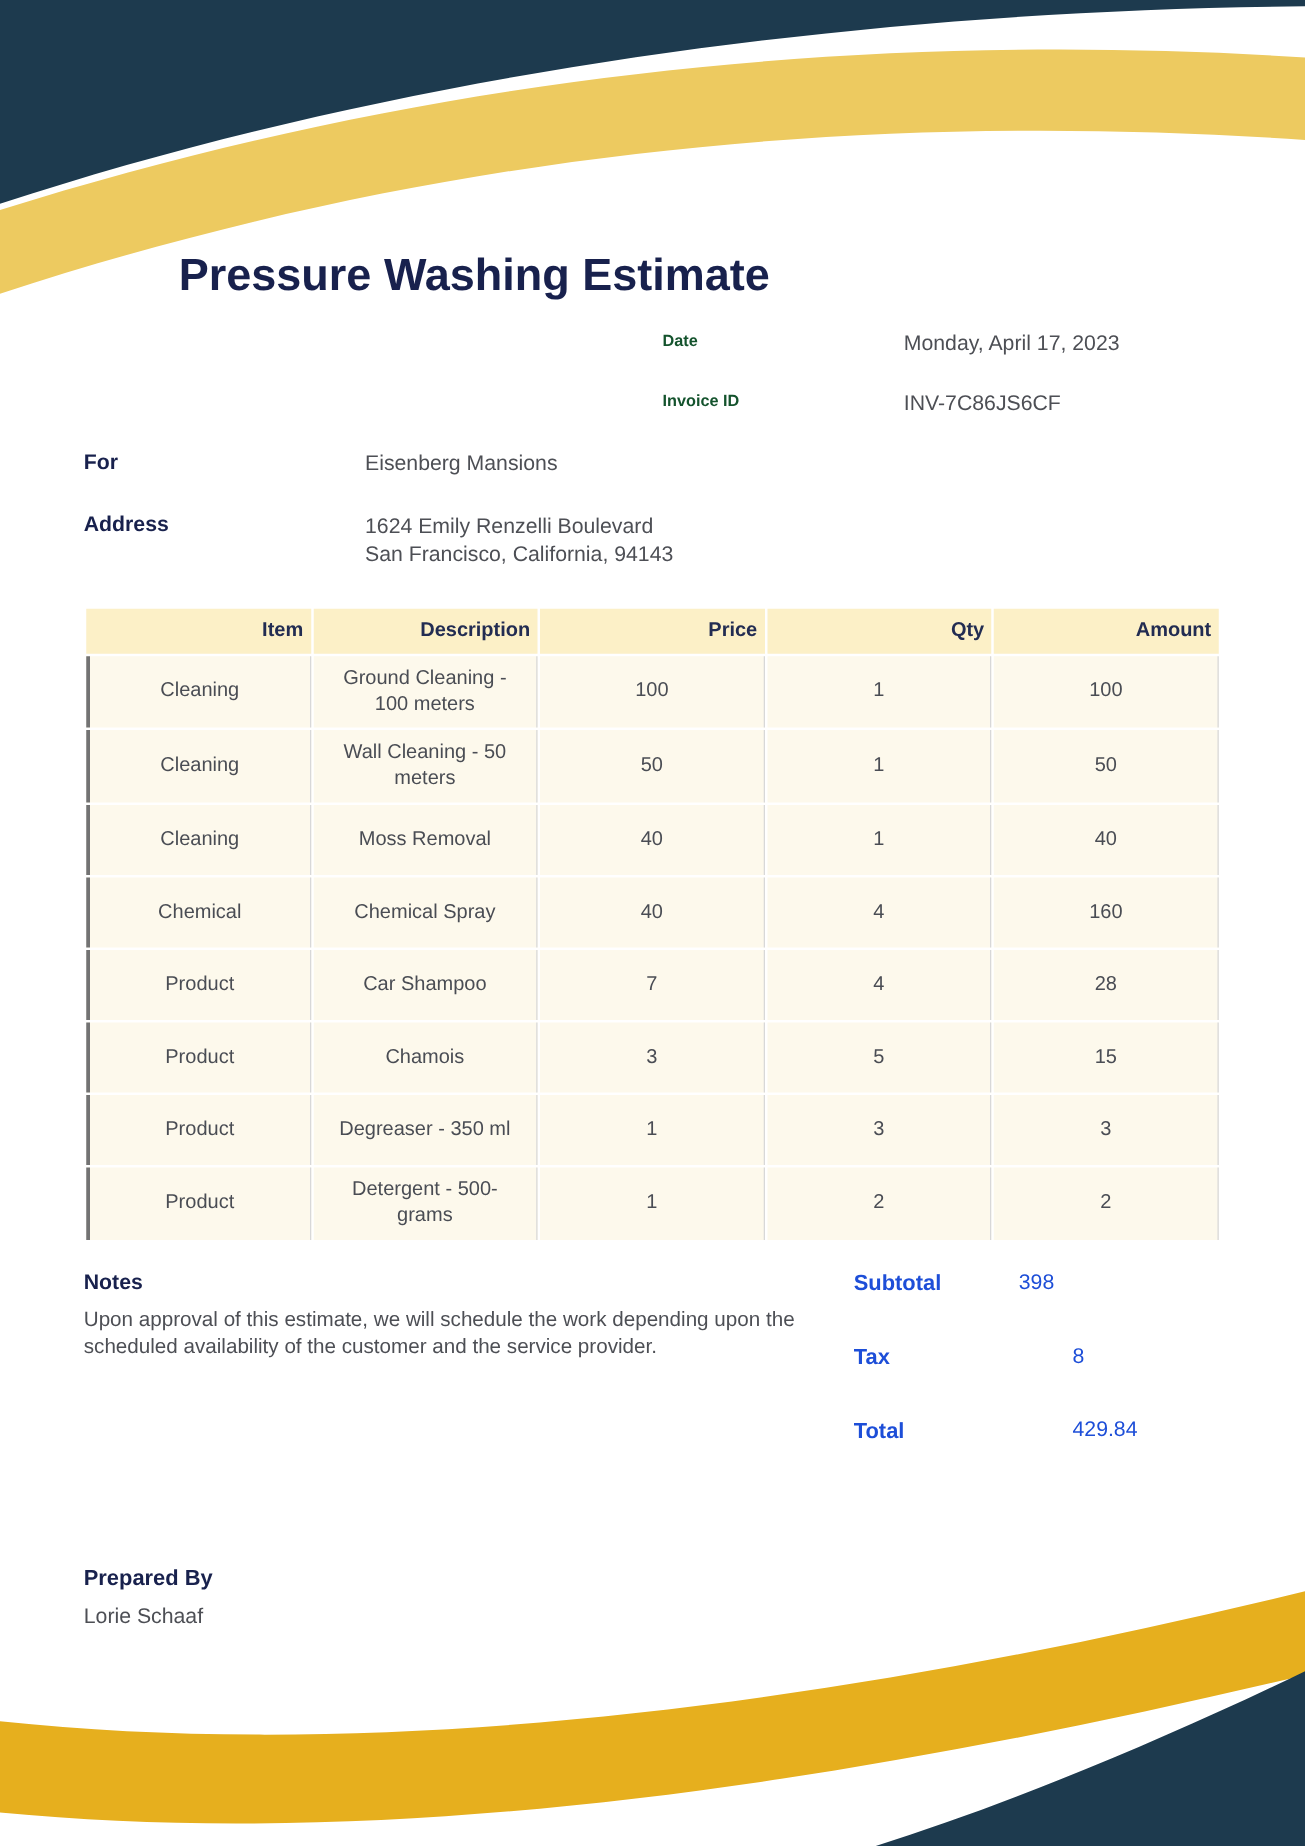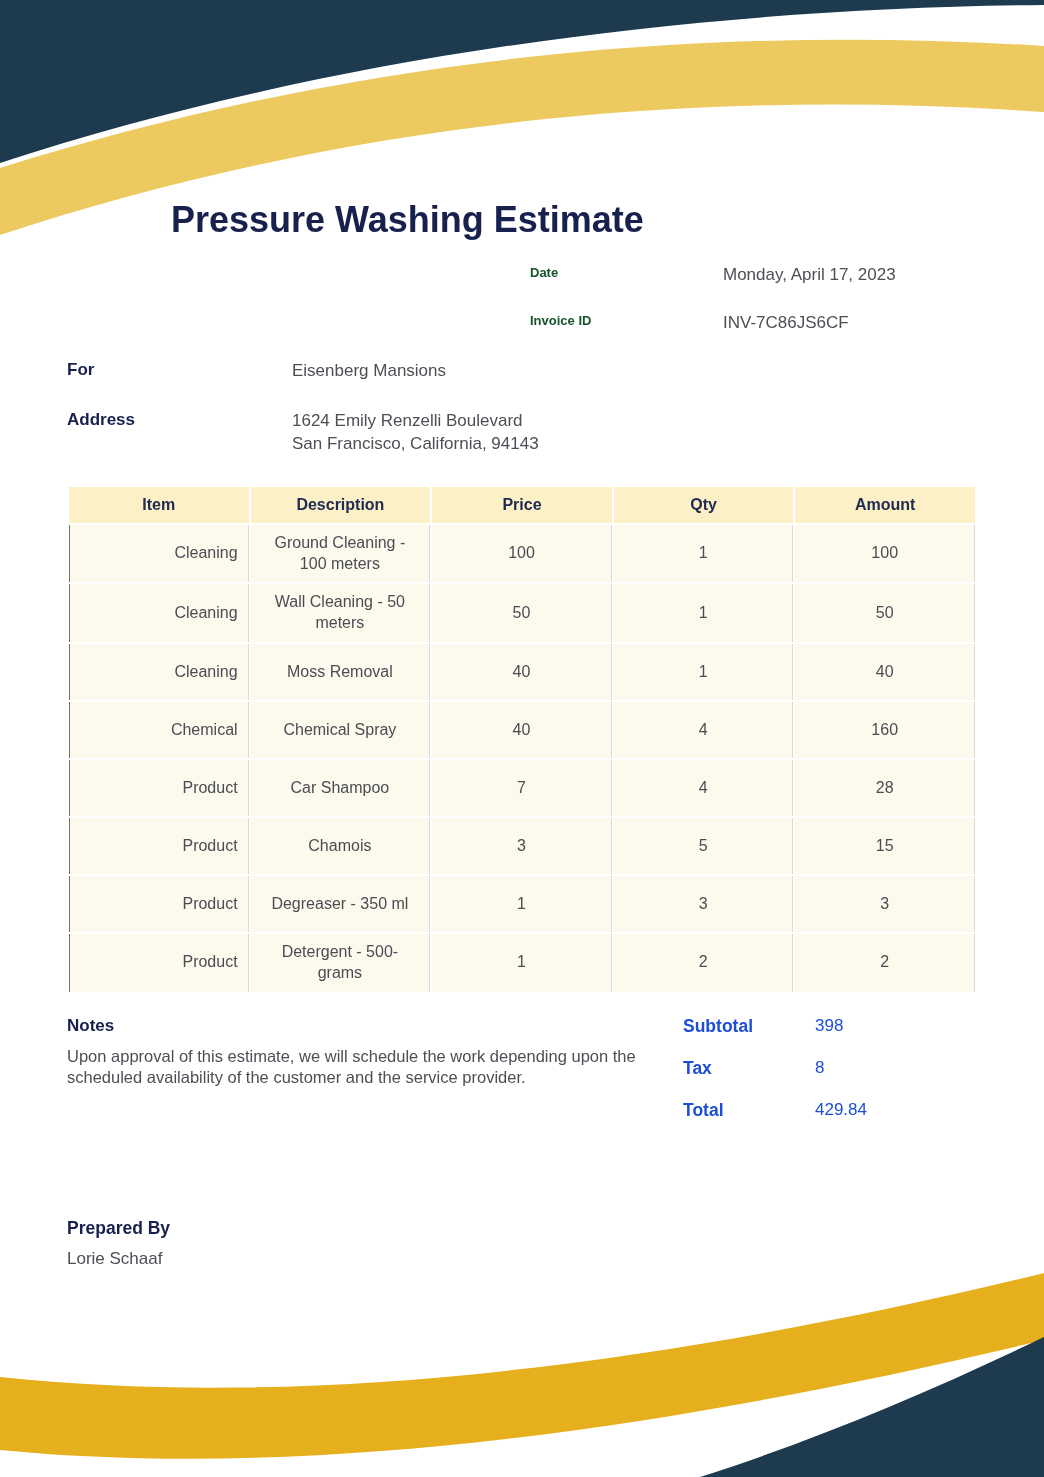--- a/index.html
+++ b/index.html
@@ -11,21 +11,21 @@
     overflow:hidden;
     font-family:"Liberation Sans", sans-serif;
   }
   .deco{position:absolute;left:0;width:1044px;pointer-events:none;}
   .deco-top{top:0;height:260px;}
   .deco-bottom{bottom:0;height:240px;}
 
   .content{position:absolute;left:67px;right:67px;top:0;}
 
   .doc-title{
-    margin:199px 0 0 104px;
+    margin:199px 0 0 76px;
     font-size:36px;font-weight:700;
     letter-spacing:0px;
     color:#18214d;
   }
 
   .meta-row{display:flex;margin-left:463px;}
   .meta-row.first{margin-top:24px;}
   .meta-row + .meta-row{margin-top:28px;}
   .meta-label{width:193px;font-size:13px;font-weight:700;color:#14532d;}
   .meta-value{font-size:17px;color:#4d4f55;}
@@ -39,43 +39,43 @@
     margin-top:29px;
     border-collapse:separate;
     border-spacing:2px 2px;
     table-layout:fixed;
   }
   table.items th{
     background:#fcf0c7;
     color:#222c52;
     font-size:16px;font-weight:700;
     padding:9px 6px;
-    text-align:center;
+    text-align:right;
   }
   table.items td{
     background:#fdf9ec;
     color:#4a4d54;
     font-size:16px;
     text-align:center;
     vertical-align:middle;
     padding:8px 10px;
     height:40px;
     line-height:1.3;
     border-right:1px solid #d8d8d8;
   }
-  table.items td:first-child{border-left:1px solid #737373;text-align:right;}
+  table.items td:first-child{border-left:3px solid #737373;}
 
   .bottom-section{display:flex;margin-top:22px;}
   .notes-block{width:600px;}
   .notes-label{font-size:17px;font-weight:700;color:#18214d;margin:0 0 10px 0;}
   .notes-text{font-size:16.5px;color:#4d4f55;line-height:1.32;margin:0;}
 
   .totals-block{margin-left:auto;width:294px;}
   .totals-row{display:flex;}
-  .totals-row + .totals-row{margin-top:21px;}
+  .totals-row + .totals-row{margin-top:38px;gap:43px;}
   .totals-label{width:132px;font-size:17.5px;font-weight:700;color:#1d4ed8;}
   .totals-value{font-size:17px;color:#1d4ed8;}
 
   .signature-row{display:flex;margin-top:97px;flex-direction:column;}
   .signature-label{width:255px;font-size:17.5px;font-weight:700;color:#18214d;}
   .signature-value{font-size:17px;color:#4d4f55;margin-top:10px;}
 </style>
 </head>
 <body>
 

